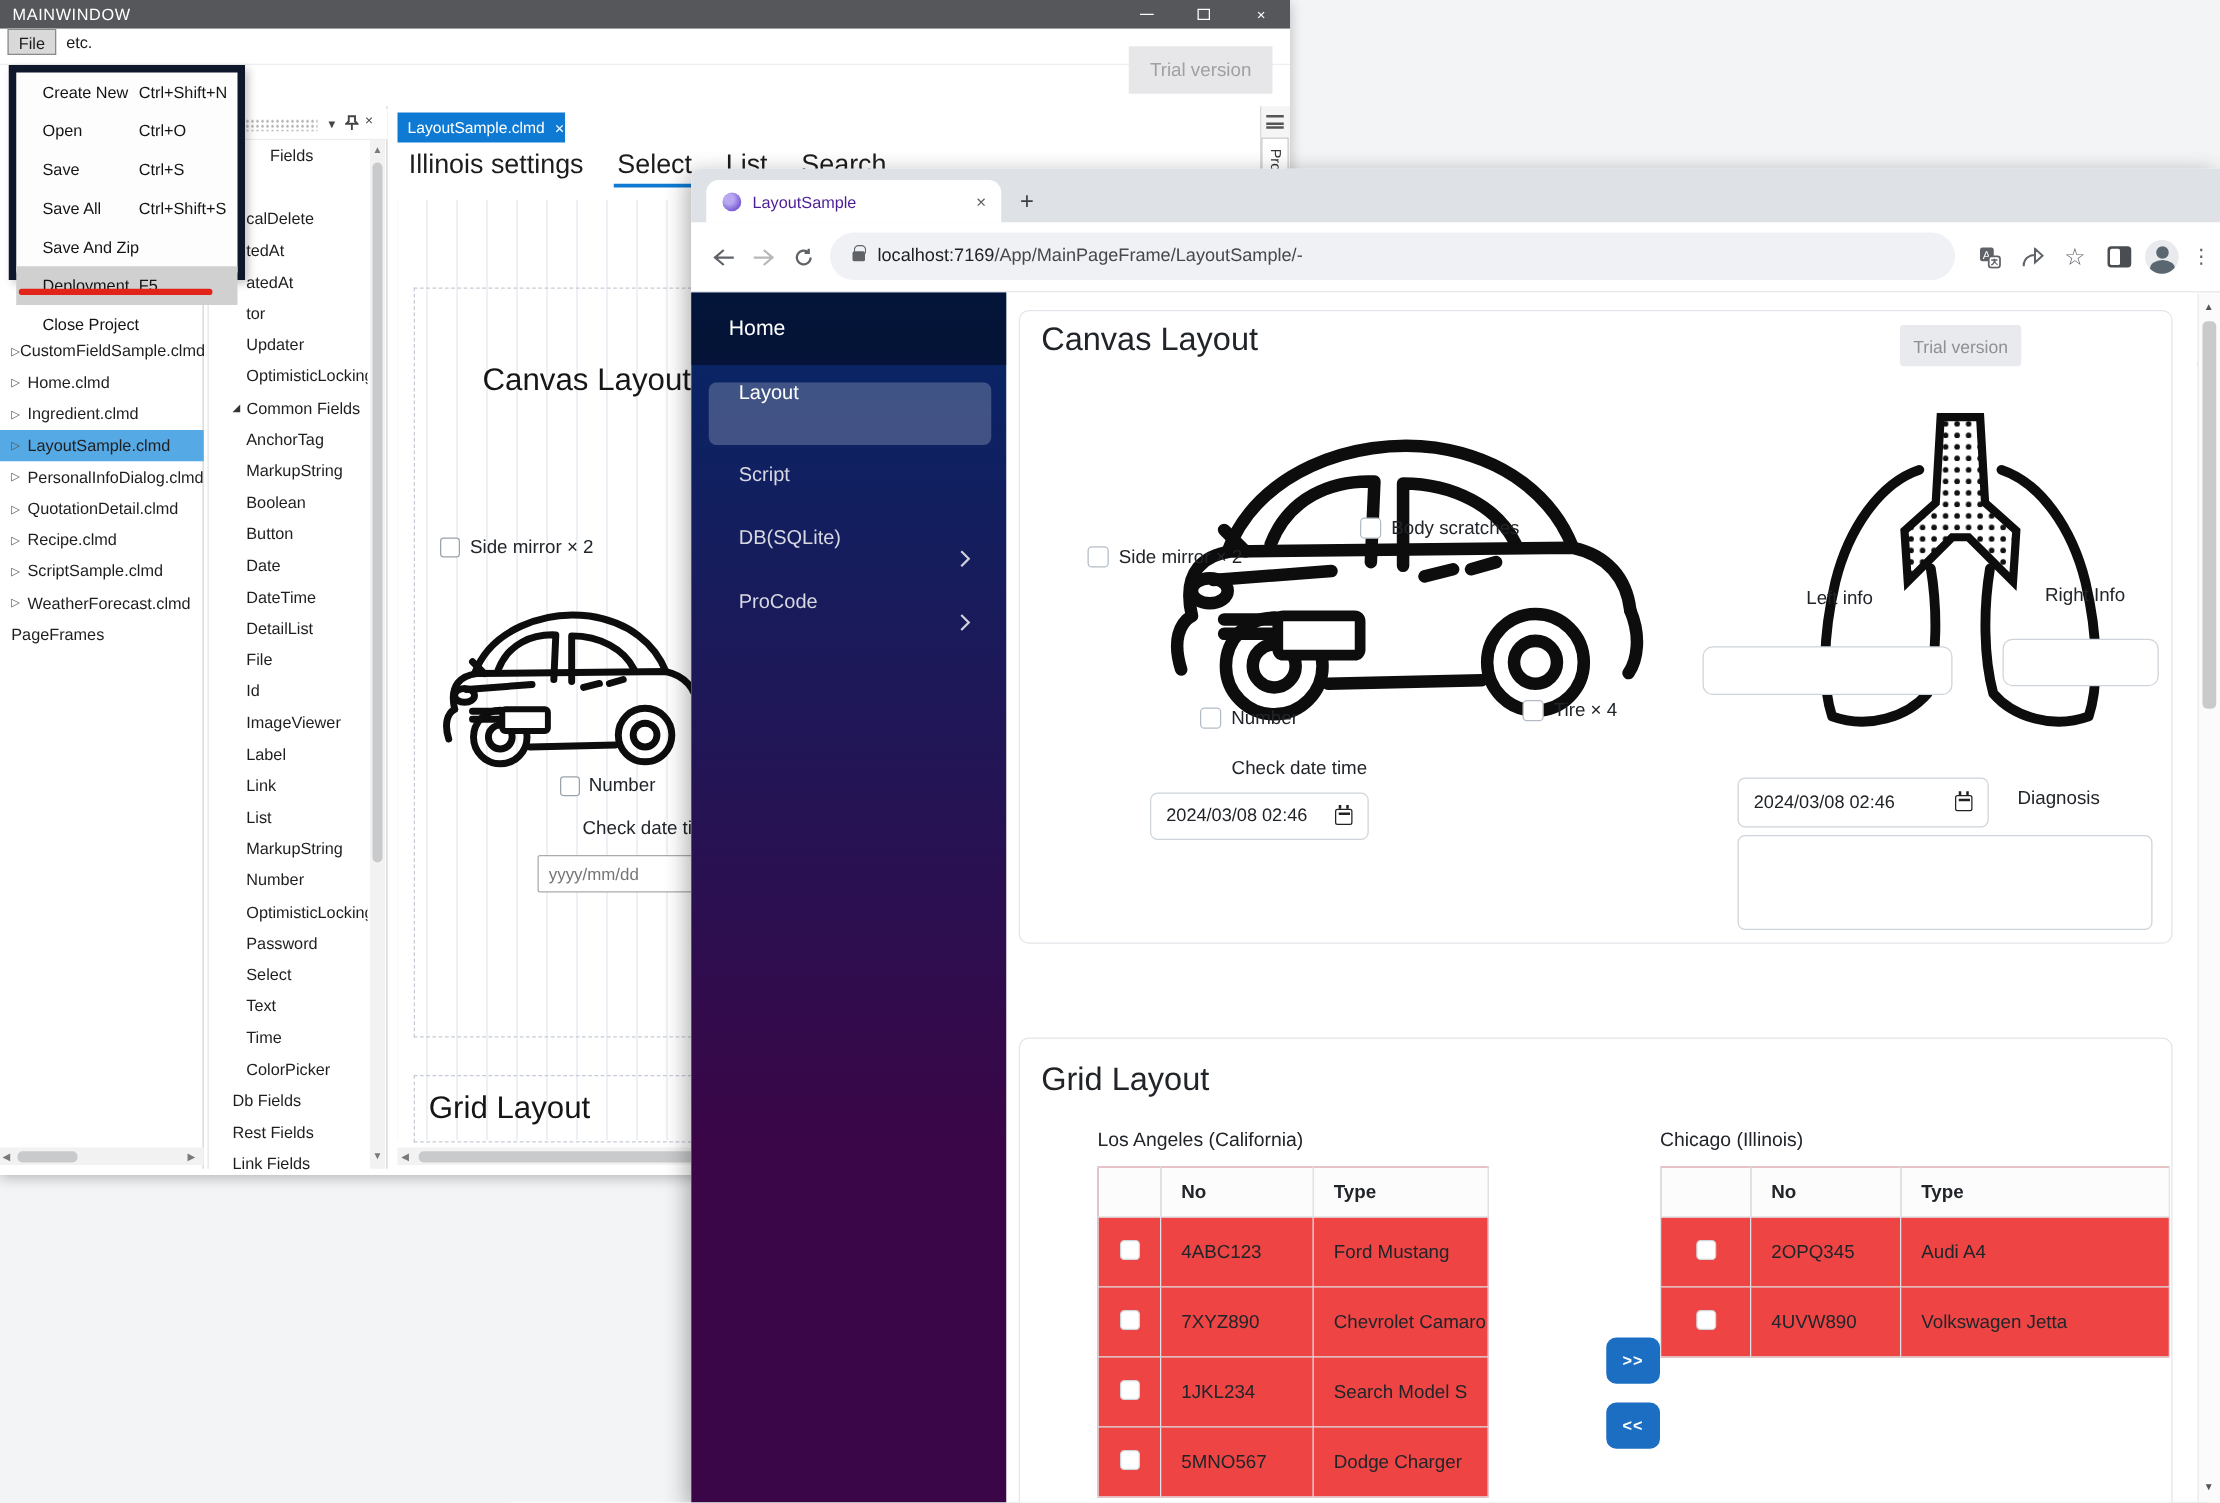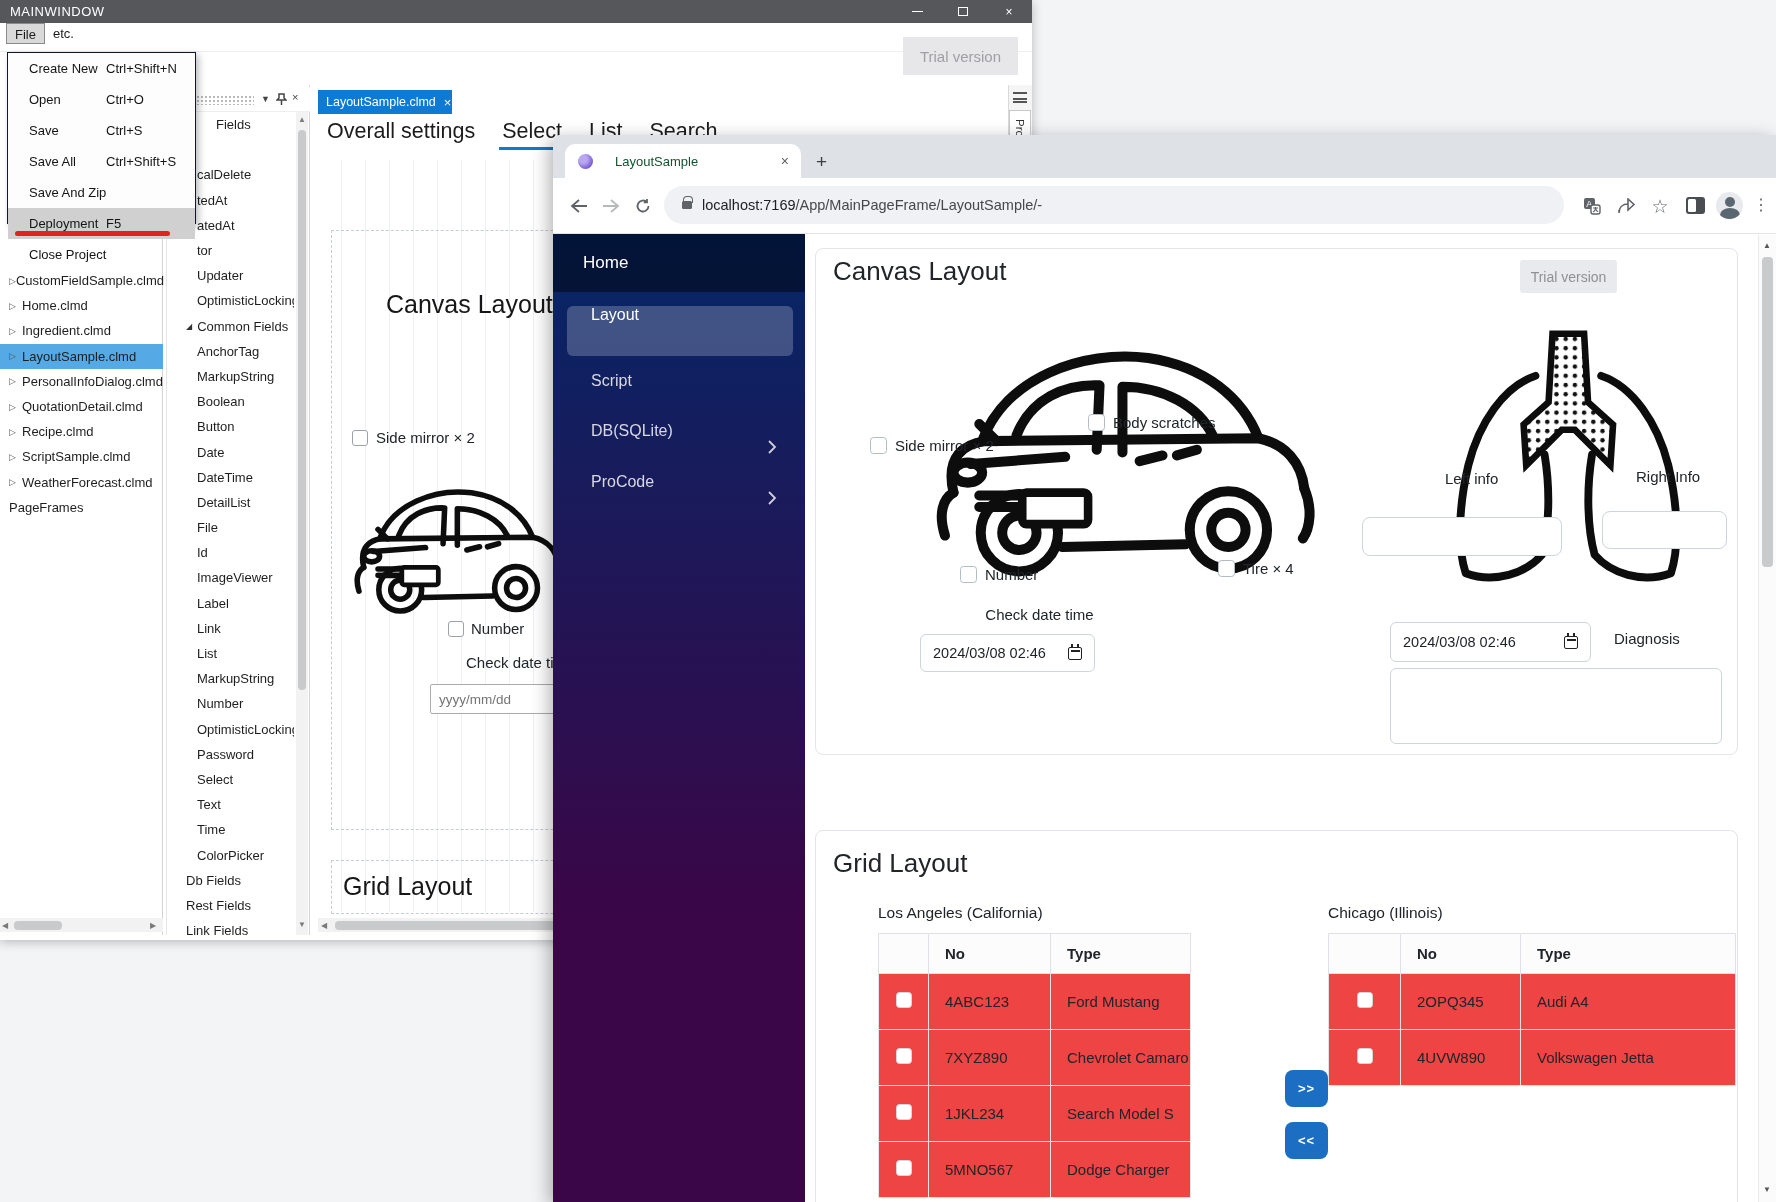--- a/index.html
+++ b/index.html
@@ -57,32 +57,32 @@
   .dz-title { font-size:25px; font-weight:300; color:#161616; }
   .d-cb { width:16px; height:16px; border:1px solid #9aa2ab; border-radius:3px; background:#fff; }
   .d-label { font-size:15px; color:#212529; white-space:nowrap; }
   .prop-strip { left:1008px; top:85px; width:24px; height:850px; background:#f5f5f6; border-left:1px solid #d9d9d9; }
   .hamburger { left:1013px; top:92px; width:14px; height:11px; border-top:2px solid #555; border-bottom:2px solid #555; }
   .hamburger::before { content:""; position:absolute; left:0; right:0; top:3.5px; height:2px; background:#555; }
   .prop-tab { left:1009px; top:110px; width:22px; height:62px; background:#fff; border:1px solid #c9c9c9; display:flex; align-items:center; justify-content:center; }
   .prop-tab span { writing-mode:vertical-rl; font-size:11.5px; color:#333; }
 
   
-  .popup { left:7px; top:52px; width:189px; height:172px; background:#fdfdfd; border:1px solid #0f172a; box-shadow:3px 3px 7px rgba(0,0,0,.25); z-index:40; }
+  .popup { left:7px; top:52px; width:189px; height:172px; background:#fdfdfd; border:6px solid #0f172a; box-shadow:3px 3px 7px rgba(0,0,0,.25); z-index:40; }
   .pm-item { height:31px; display:flex; align-items:center; font-size:13px; color:#141414; padding-left:21px; position:relative; }
   .pm-item .shortcut { position:absolute; left:98px; }
   .pm-item.hl { background:#d0d0d0; }
   .red-line { left:15px; top:231px; width:155px; height:5px; background:#e2231a; border-radius:3px; z-index:41; }
 
   
   .browser { left:553px; top:135px; width:1223px; height:1067px; border-radius:8px 0 0 0; box-shadow:-4px 4px 18px rgba(0,0,0,.3); background:#fff; }
   .btabs { left:553px; top:135px; width:1223px; height:43px; background:#dee1e6; border-radius:8px 0 0 0; }
   .btab { left:565px; top:144px; width:236px; height:34px; background:#fff; border-radius:10px 10px 0 0; display:flex; align-items:center; }
   .favicon { width:15px; height:15px; border-radius:50%; margin:0 9px 0 13px; background:radial-gradient(circle at 35% 35%, #b9a7f2 0 28%, #7a5fd3 70%); }
-  .btab-title { font-size:13px; color:#14532d; flex:1;margin-left:13px; }
+  .btab-title { font-size:13px; color:#4c1d95; flex:1; }
   .btab-x { font-size:14px; color:#5f6368; margin-right:12px; }
   .newtab { left:816px; top:151px; font-size:19px; color:#3c4043; }
   .bwinctl { top:146px; width:34px; height:22px; display:flex; align-items:center; justify-content:center; color:#3f4146; font-size:13px; }
   .bw-max { width:11px; height:11px; border:1.4px solid #3f4146; }
   .btoolbar { left:553px; top:178px; width:1223px; height:56px; background:#fff; border-bottom:1px solid #e2e4e8; }
   .nav-ic { top:193px; width:26px; height:26px; color:#5f6368; display:flex; align-items:center; justify-content:center; }
   .urlpill { left:664px; top:186px; width:900px; height:38px; background:#eff1f4; border-radius:19px; display:flex; align-items:center; padding-left:18px; }
   .lock { width:10px; height:8px; background:#5f6368; border-radius:1.5px; position:relative; margin-right:10px; }
   .lock::before { content:""; position:absolute; left:1px; top:-5px; width:8px; height:6px; border:1.8px solid #5f6368; border-bottom:none; border-radius:4px 4px 0 0; }
   .url-domain { font-size:14.5px; color:#202124; }
@@ -437,21 +437,21 @@
       <div class="abs sbthumb" style="left:2px;top:18px;width:8px;height:560px"></div>
       <div class="abs sbarrow" style="left:2px;top:808px">▼</div>
     </div>
 
     <div class="abs doc-tab">
       <span>LayoutSample.clmd</span>
       <span class="x">×</span>
     </div>
     <div class="abs doc-menu">
 
-    <div class="dm">Overall settings</div>
+    <div class="dm">Illinois settings</div>
         <div class="dm active">Select</div>
         <div class="dm">List</div>
         <div class="dm">Search</div>
       </div>
 
     <div class="abs designer"></div>
     <div class="abs designer-grid"></div>
     <div class="abs dash" style="left:331px;top:230px;width:671px;height:600px"></div>
     <div class="abs dz-title" style="left:386px;top:290px">Canvas Layout</div>
     <div class="abs d-cb" style="left:352px;top:430px"></div>

